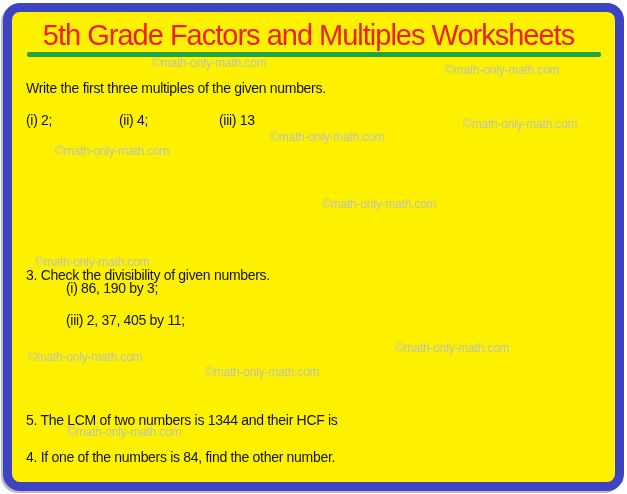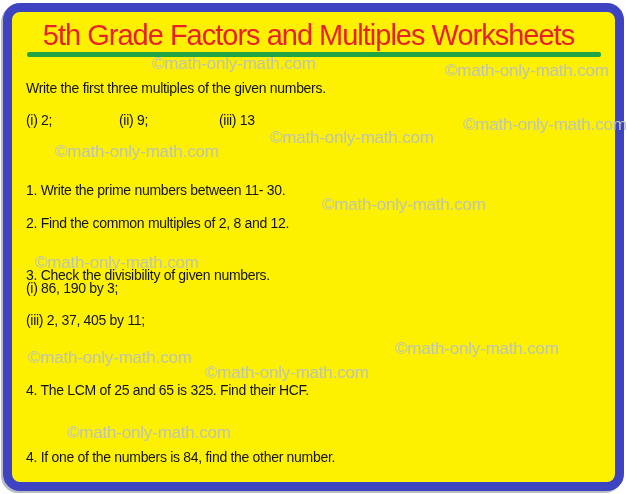--- a/index.html
+++ b/index.html
@@ -60,24 +60,24 @@
     line-height: 27px;
     letter-spacing: -0.3px;
     color: var(--text_black);
     white-space: nowrap;
     z-index: 2;
   }
   .row { display: flex; }
   .row .c1 { display: inline-block; }
   .intro-row .c1 { width: 93px; }
   .intro-row .c2 { width: 100px; display: inline-block; }
-  .two-col .c1 { width: 251px; }
+  .two-col .c1 { width: 251px; margin-left: 40px; }
   .wm {
     position: absolute;
-    font-size: 17px;
+    font-size: 12px;
     line-height: 15px;
     letter-spacing: -0.2px;
     color: var(--watermark_gray);
     z-index: 1;
     white-space: nowrap;
   }
   .t-intro   { top: 75px; }
   .t-introv  { top: 107px; }
   .t-q1      { top: 177px; }
   .t-q2      { top: 210px; }
@@ -118,32 +118,30 @@
     <span class="wm wm9">©math-only-math.com</span>
     <span class="wm wm10">©math-only-math.com</span>
     <span class="wm wm11">©math-only-math.com</span>
 
     <div class="title">5th Grade Factors and Multiples Worksheets</div>
     <div class="rule"></div>
 
     <div class="line t-intro">Write the first three multiples of the given numbers.</div>
     <div class="line row intro-row t-introv">
       <span class="c1">(i) 2;</span>
-      <span class="c2">(ii) 9;</span>
+      <span class="c2">(ii) 4;</span>
       <span class="c3">(iii) 13</span>
     </div>
 
-    <div class="line t-q1">1. Write the prime numbers between 11- 30.</div>
-    <div class="line t-q2">2. Find the common multiples of 2, 8 and 12.</div>
     <div class="line t-q3">3. Check the divisibility of given numbers.</div>
 
     <div class="line row two-col t-row1">
       <span class="c1">(i) 86, 190 by 3;</span>
     </div>
     <div class="line row two-col t-row2">
       <span class="c1">(iii) 2, 37, 405 by 11;</span>
     </div>
 
-    <div class="line t-q4">4. The LCM of 25 and 65 is 325. Find their HCF.</div>
+    <div class="line t-q5a">5. The LCM of two numbers is 1344 and their HCF is</div>
     <div class="line t-q5b">4. If one of the numbers is 84, find the other number.</div>
 
   </div>
 </div>
 
 </body></html>

